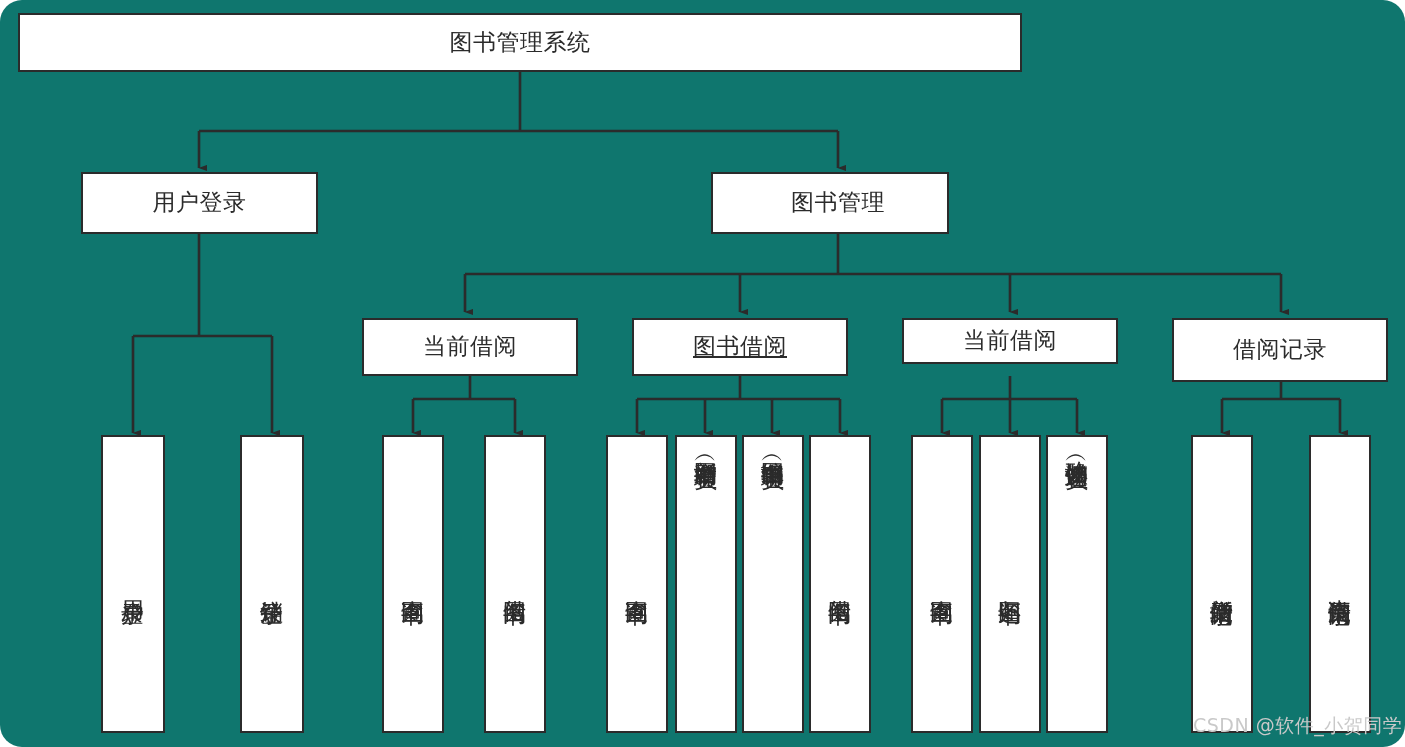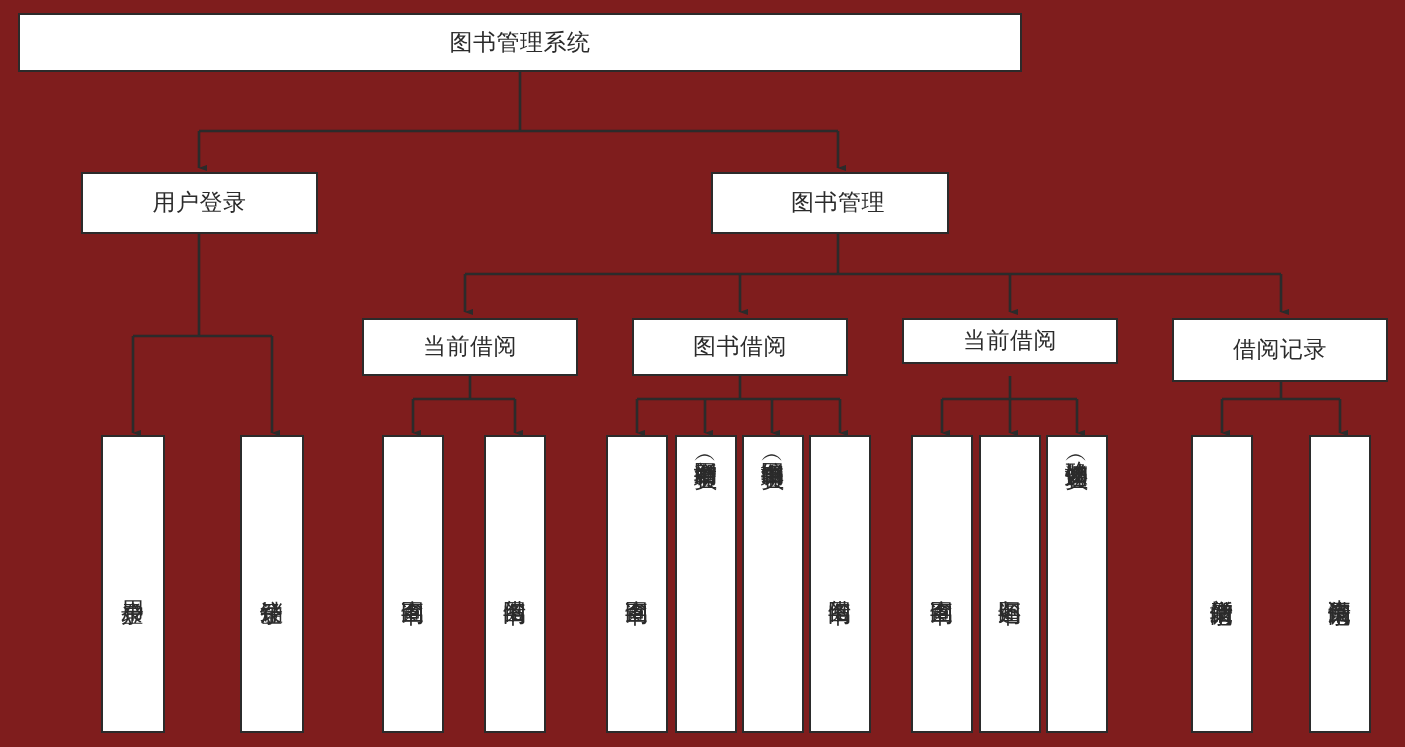--- a/index.html
+++ b/index.html
@@ -4,23 +4,24 @@
 <style>
   html, body {
     margin: 0;
     padding: 0;
     background: #ffffff;
   }
   #stage {
     position: relative;
     width: 1405px;
     height: 747px;
-    background: #7f1d1d;
+    background: #0f766e;
     font-family: "DejaVu Sans", "Liberation Sans", sans-serif;
     overflow: hidden;
+    border-radius: 22px;
   }
   #edges {
     position: absolute;
     left: 0;
     top: 0;
     width: 1405px;
     height: 747px;
   }
   .node {
     position: absolute;
@@ -129,21 +130,21 @@
   </div>
 
   <div class="node node-h" style="left:711px; top:172px; width:238px; height:62px;padding-left:16px;">
     <span class="label">图书管理</span>
   </div>
 
   <div class="node node-h" style="left:362px; top:318px; width:216px; height:58px;">
     <span class="label">当前借阅</span>
   </div>
 
-  <div class="node node-h" style="left:632px; top:318px; width:216px; height:58px;">
+  <div class="node node-h" style="left:632px; top:318px; width:216px; height:58px;text-decoration:underline;">
     <span class="label">图书借阅</span>
   </div>
 
   <div class="node node-h" style="left:902px; top:318px; width:216px; height:46px;">
     <span class="label">当前借阅</span>
   </div>
 
   <div class="node node-h" style="left:1172px; top:318px; width:216px; height:64px;">
     <span class="label">借阅记录</span>
   </div>
@@ -193,14 +194,15 @@
   </div>
 
   <div class="node node-v vcenter" style="left:1191px; top:435px; width:62px; height:298px;">
     <span class="label">新增借阅记录</span>
   </div>
 
   <div class="node node-v vcenter" style="left:1309px; top:435px; width:62px; height:298px;">
     <span class="label">查询借阅记录</span>
   </div>
 
+  <div class="watermark">CSDN @软件_小贺同学</div>
 
 </div>
 
 </body></html>

